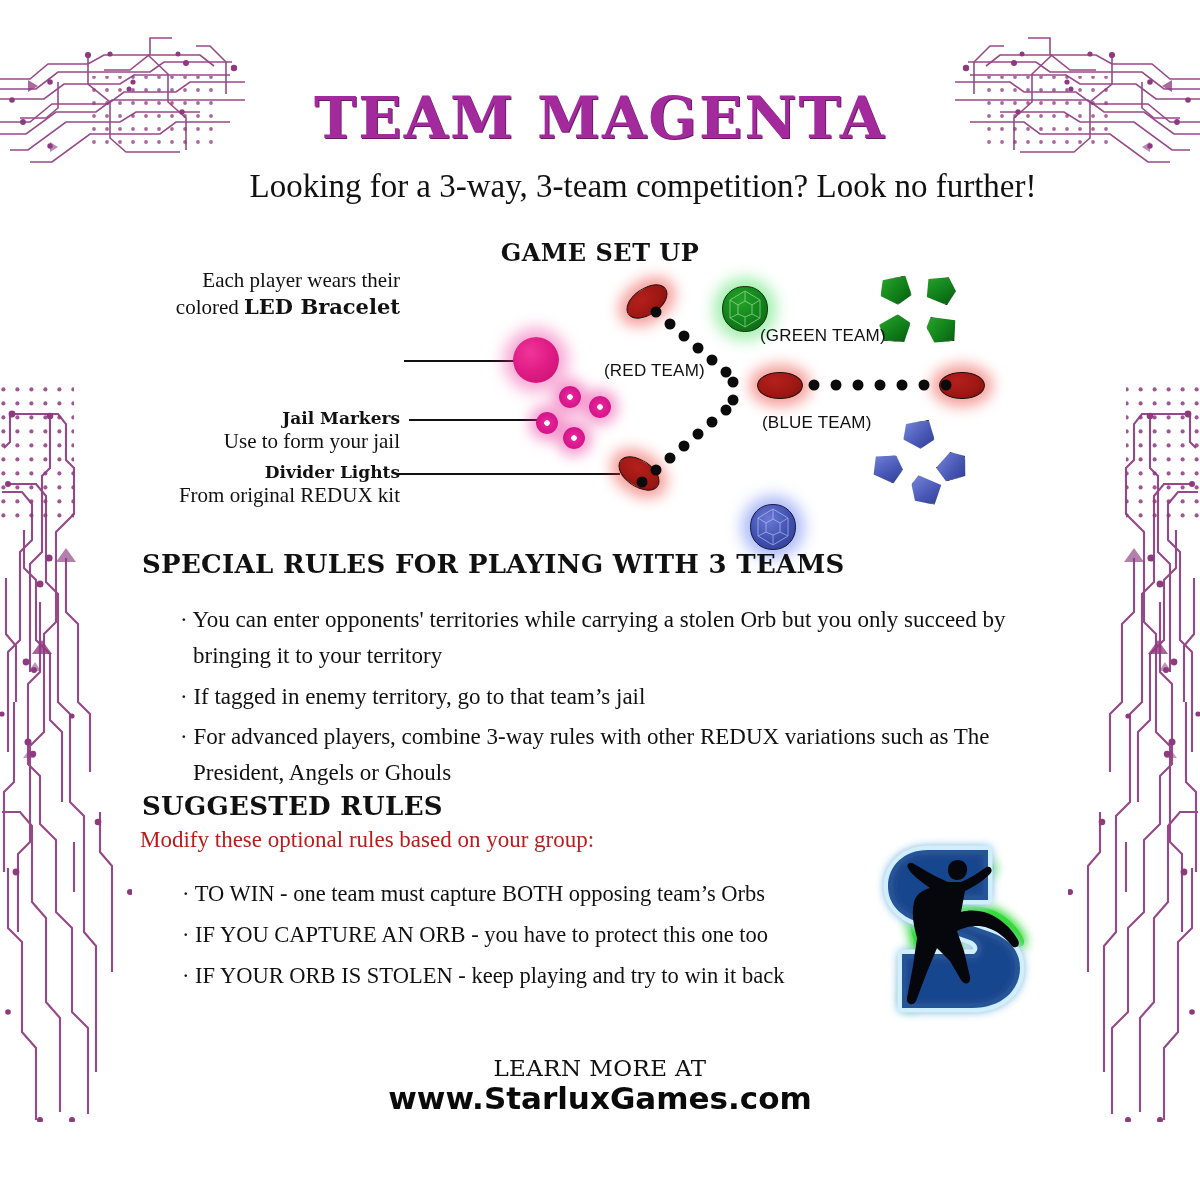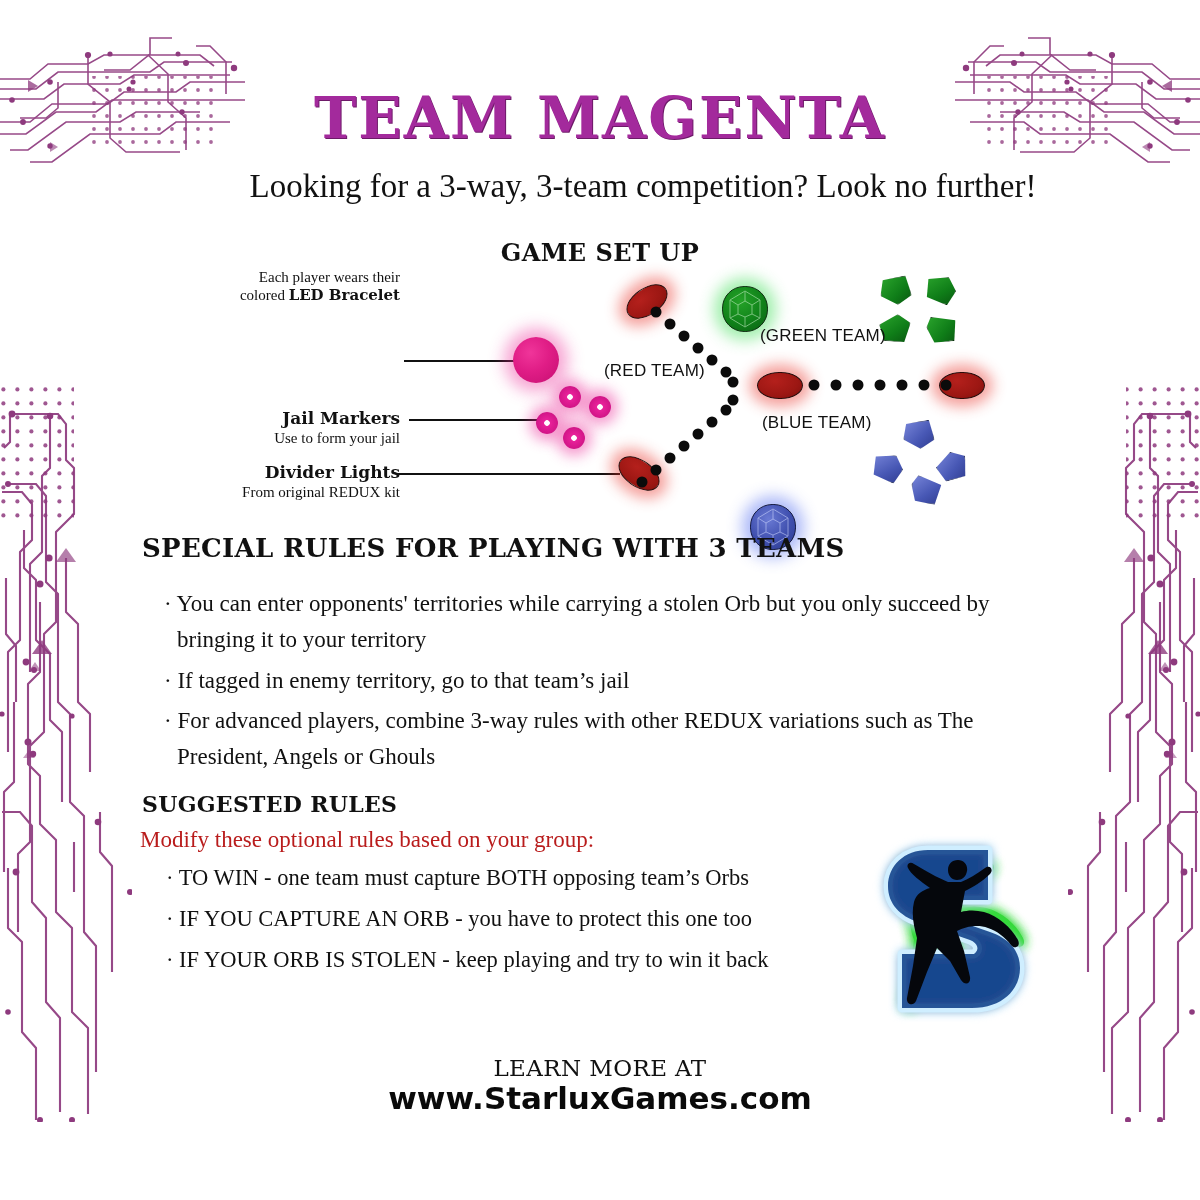--- a/index.html
+++ b/index.html
@@ -34,21 +34,21 @@
   }
   #setup-heading{
     position:absolute;top:238px;left:0;width:1200px;text-align:center;
     font-size:24px;font-weight:700;letter-spacing:.5px;color:#111;
     font-family:"DejaVu Serif",serif;
   }
 
   
   .legend-block{position:absolute;text-align:right;color:#111;line-height:1.22;}
   .legend-title{font-weight:700;font-size:17px;font-family:"DejaVu Serif",serif;}
-  .legend-sub{font-size:15px;font-family:"Liberation Serif",serif;}
+  .legend-sub{font-size:21px;font-family:"Liberation Serif",serif;}
   #legend-bracelet{left:150px;top:268px;width:250px;font-size:16.5px;}
   #legend-bracelet b{font-family:"DejaVu Serif",serif;}
   #legend-orb{left:160px;top:348px;width:240px;}
   #legend-jail{left:160px;top:408px;width:240px;}
   #legend-divider{left:140px;top:462px;width:260px;}
 
   .leader{position:absolute;height:2px;background:#111;}
   #leader-orb{left:404px;top:360px;width:116px;}
   #leader-jail{left:409px;top:419px;width:140px;}
   #leader-divider{left:398px;top:473px;width:222px;}
@@ -103,27 +103,27 @@
   #label-green{left:760px;top:326px;}
   #label-blue{left:762px;top:413px;}
 
   .dotline{position:absolute;}
 
   
   .section-head{
     position:absolute;font-family:"DejaVu Serif",serif;font-weight:700;
     color:#111;letter-spacing:.3px;
   }
-  #special-head{left:142px;top:533px;font-size:26px;}
-  #suggested-head{left:142px;top:791px;font-size:22px;}
+  #special-head{left:142px;top:549px;font-size:26px;}
+  #suggested-head{left:142px;top:791px;font-size:26px;}
   #suggested-intro{
     position:absolute;left:140px;top:827px;font-size:23px;color:#b91c1c;
     font-family:"Liberation Serif",serif;
   }
-  .rule-list{position:absolute;margin:0;padding:0;list-style:none;}
+  .rule-list{position:absolute;margin:16px;padding:0;list-style:none;}
   #special-rules{left:164px;top:586px;width:900px;}
   #suggested-rules{left:166px;top:860px;width:740px;}
   .rule-item{
     font-family:"Liberation Serif",serif;color:#111;
     font-size:23px;line-height:1.58;margin-bottom:4px;
     text-indent:-13px;padding-left:13px;
   }
   #suggested-rules .rule-item{font-size:22.5px;line-height:1.56;margin-bottom:6px;}
 
   

